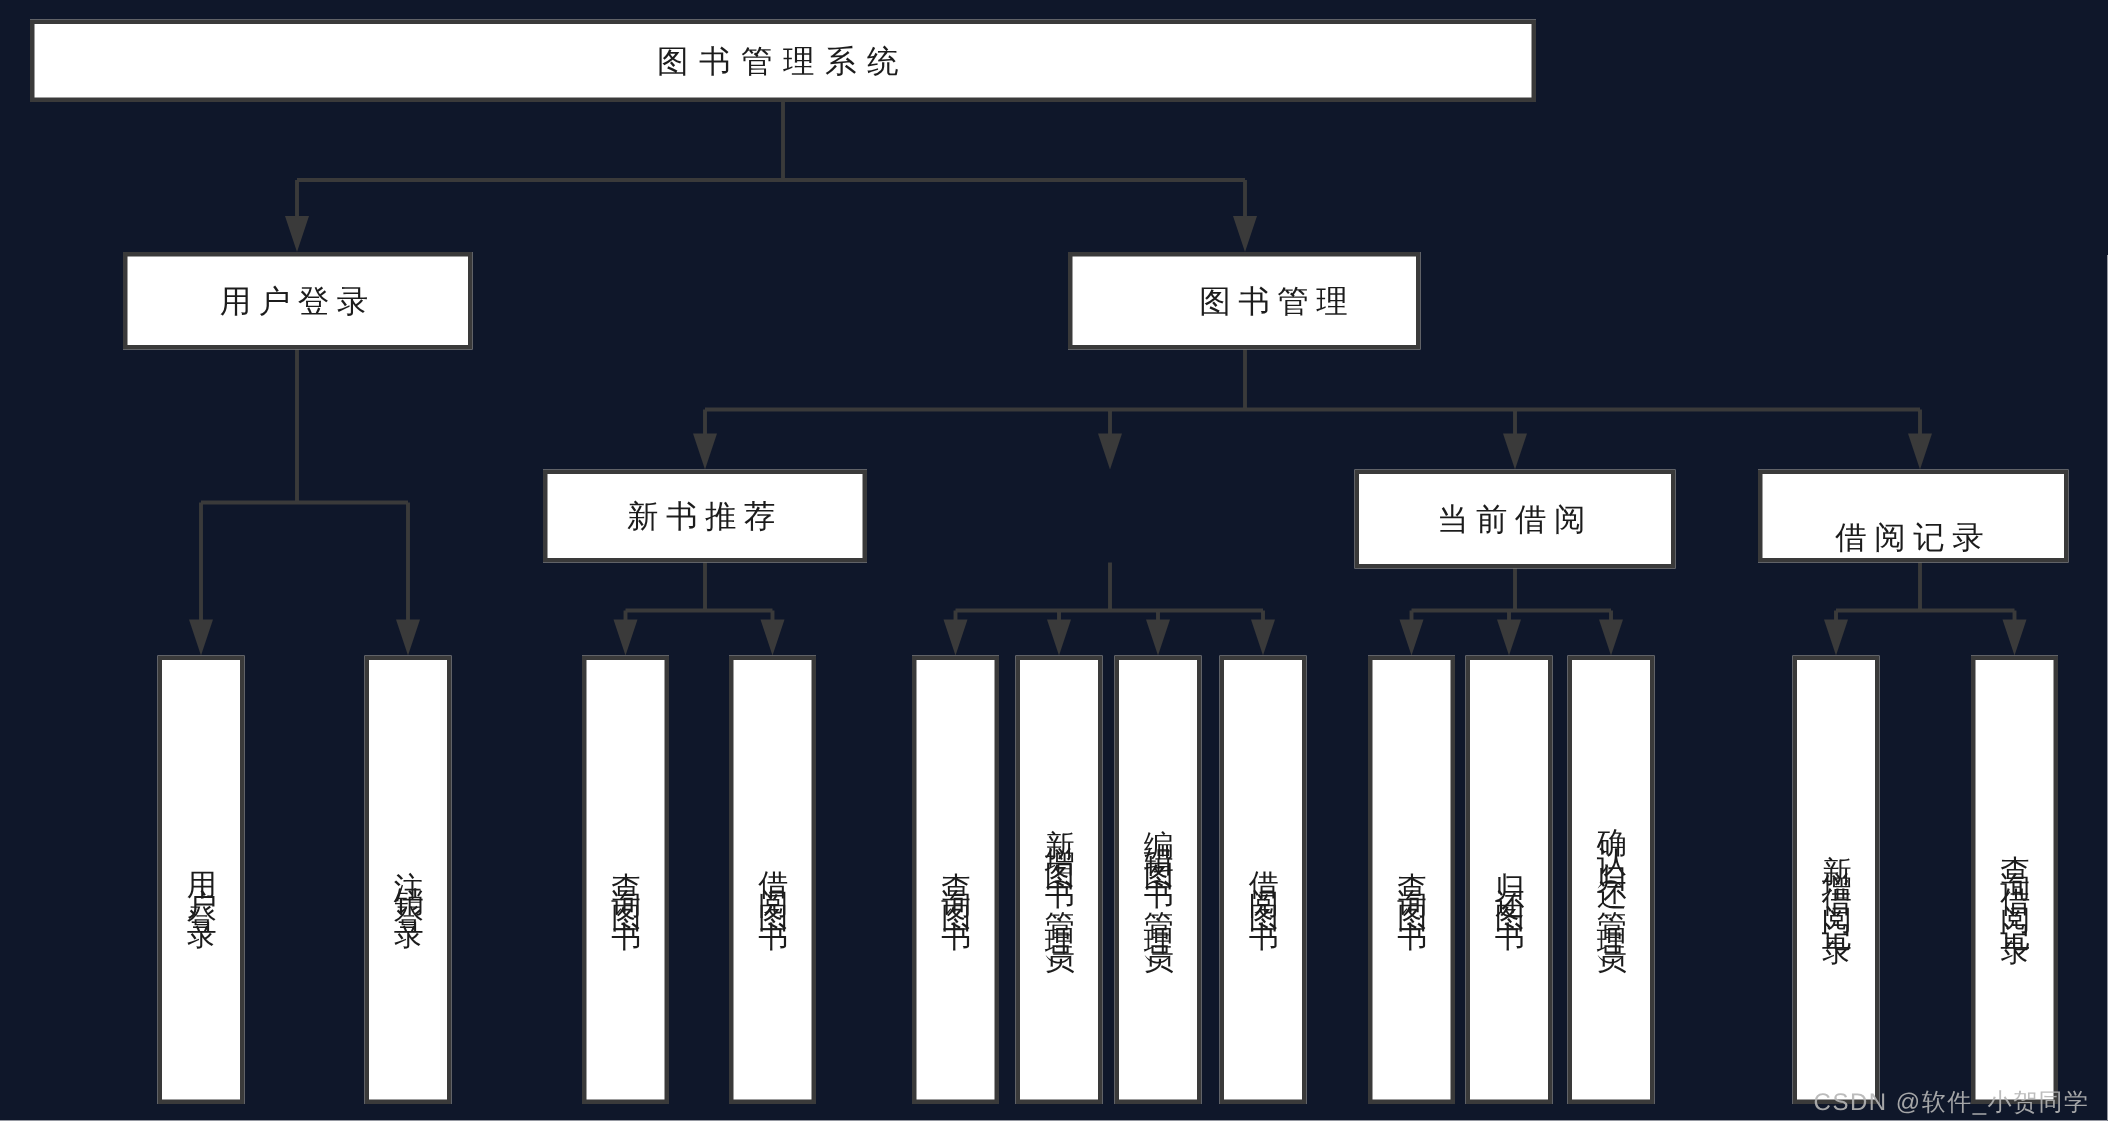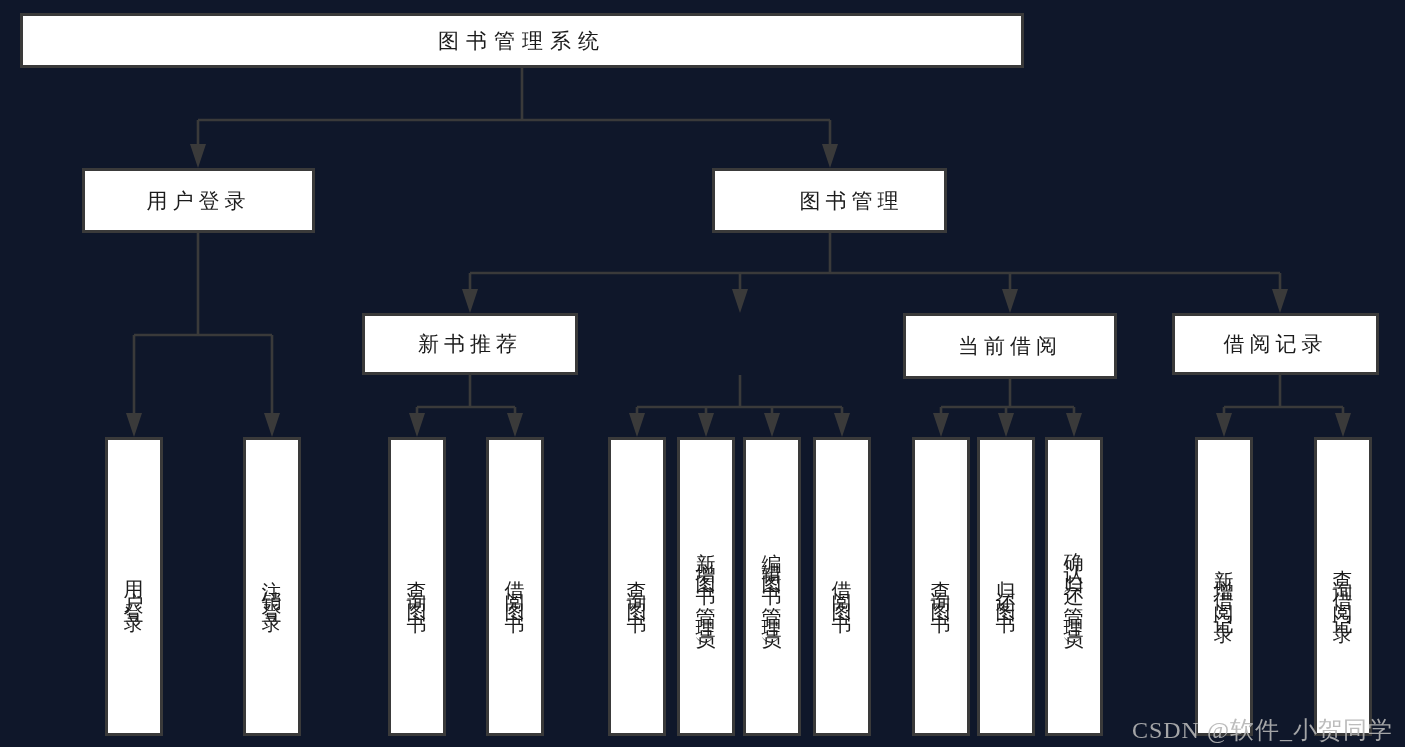--- a/index.html
+++ b/index.html
@@ -32,27 +32,26 @@
     text-orientation:mixed;
     font-size:20px;
     letter-spacing:0.55em;
     color:#1c1c1c;
     line-height:1;
   }
   .watermark{
     position:absolute;
     right:12px;
     bottom:1px;
-    font-size:24px;
+    font-size:16px;
     color:#b5b5b5;
     letter-spacing:1px;
     z-index:5;
     opacity:0.9;
     white-space:nowrap;
-    font-family:Liberation Serif, serif;
   }
 </style>
 </head>
 <body>
 
 <div class="canvas">
 
   <svg class="connectors" width="1405" height="747" viewBox="0 0 1405 747">
 
     <path fill="none" stroke="#3a3a3a" stroke-width="2.6" d="
@@ -97,21 +96,21 @@
   <div class="box hbox" style="left:712px;top:168px;width:235px;height:65px;padding-left:44px;">
     <span class="lbl">图书管理</span>
   </div>
 
   <div class="box hbox" style="left:362px;top:313px;width:216px;height:62px;font-family:Liberation Mono, monospace;">
     <span class="lbl">新书推荐</span>
   </div>
   <div class="box hbox" style="left:903px;top:313px;width:214px;height:66px;">
     <span class="lbl">当前借阅</span>
   </div>
-  <div class="box hbox" style="left:1172px;top:313px;width:207px;height:62px;">
+  <div class="box hbox" style="left:1172px;top:313px;width:207px;height:62px;align-items:flex-end;">
     <span class="lbl">借阅记录</span>
   </div>
 
   <div class="box vbox" style="left:105px;top:437px;width:58px;height:299px;">
     <span class="vlbl">用户登录</span>
   </div>
   <div class="box vbox" style="left:243px;top:437px;width:58px;height:299px;">
     <span class="vlbl">注销登录</span>
   </div>
   <div class="box vbox" style="left:388px;top:437px;width:58px;height:299px;">

